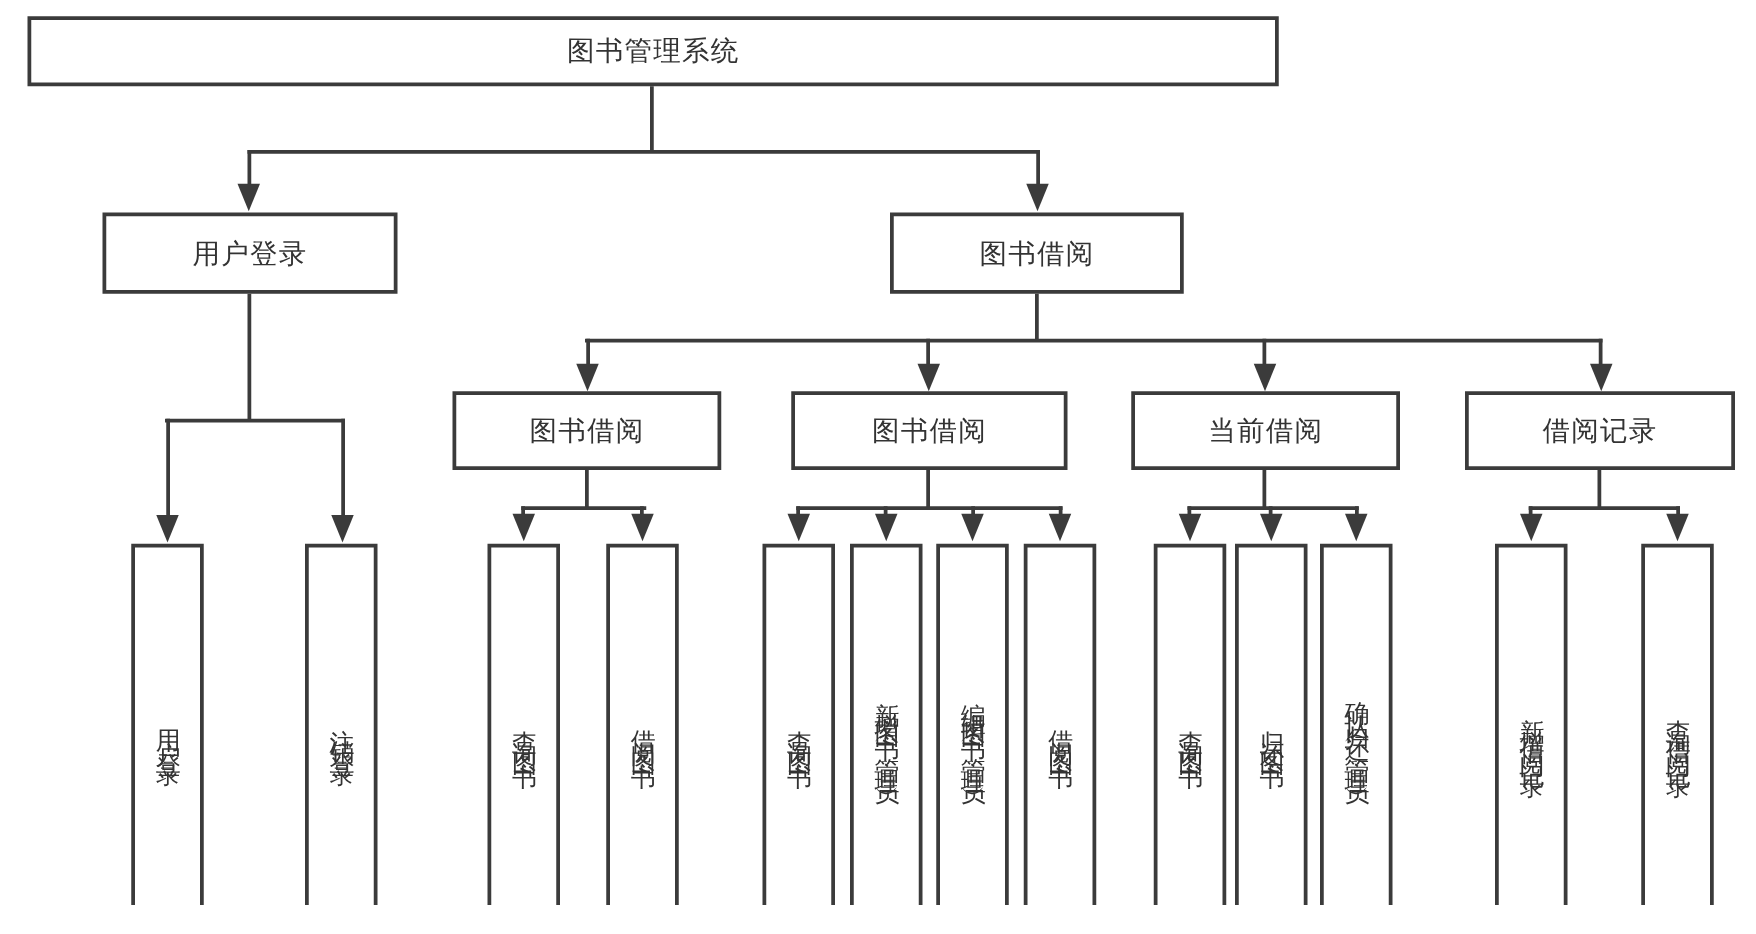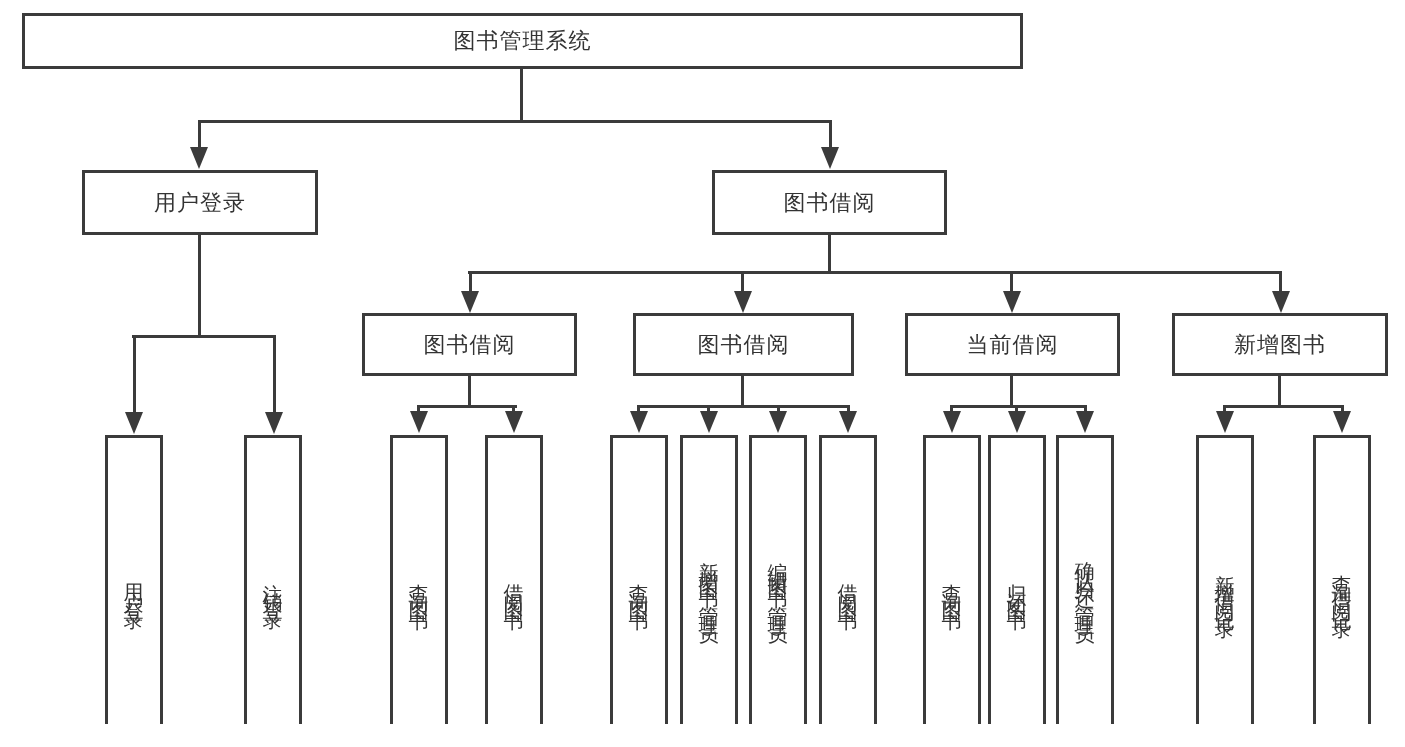--- a/index.html
+++ b/index.html
@@ -75,21 +75,21 @@
   <div class="box" style="left:362px;top:313px;width:215px;height:63px">
     <span class="hlabel">图书借阅</span>
   </div>
   <div class="box" style="left:905px;top:313px;width:215px;height:63px">
     <span class="hlabel">当前借阅</span>
   </div>
   <div class="box" style="left:633px;top:313px;width:221px;height:63px">
     <span class="hlabel">图书借阅</span>
   </div>
   <div class="box" style="left:1172px;top:313px;width:216px;height:63px">
-    <span class="hlabel">新增图书</span>
+    <span class="hlabel">借阅记录</span>
   </div>
 
   <div class="vline" style="left:468px;top:376px;height:32px"></div>
   <div class="vline" style="left:741px;top:376px;height:32px"></div>
   <div class="vline" style="left:1010px;top:376px;height:32px"></div>
   <div class="vline" style="left:1278px;top:376px;height:32px"></div>
 
   <div class="hline" style="left:417px;top:405px;width:100px"></div>
   <div class="hline" style="left:637px;top:405px;width:213px"></div>
   <div class="hline" style="left:950px;top:405px;width:137px"></div>

